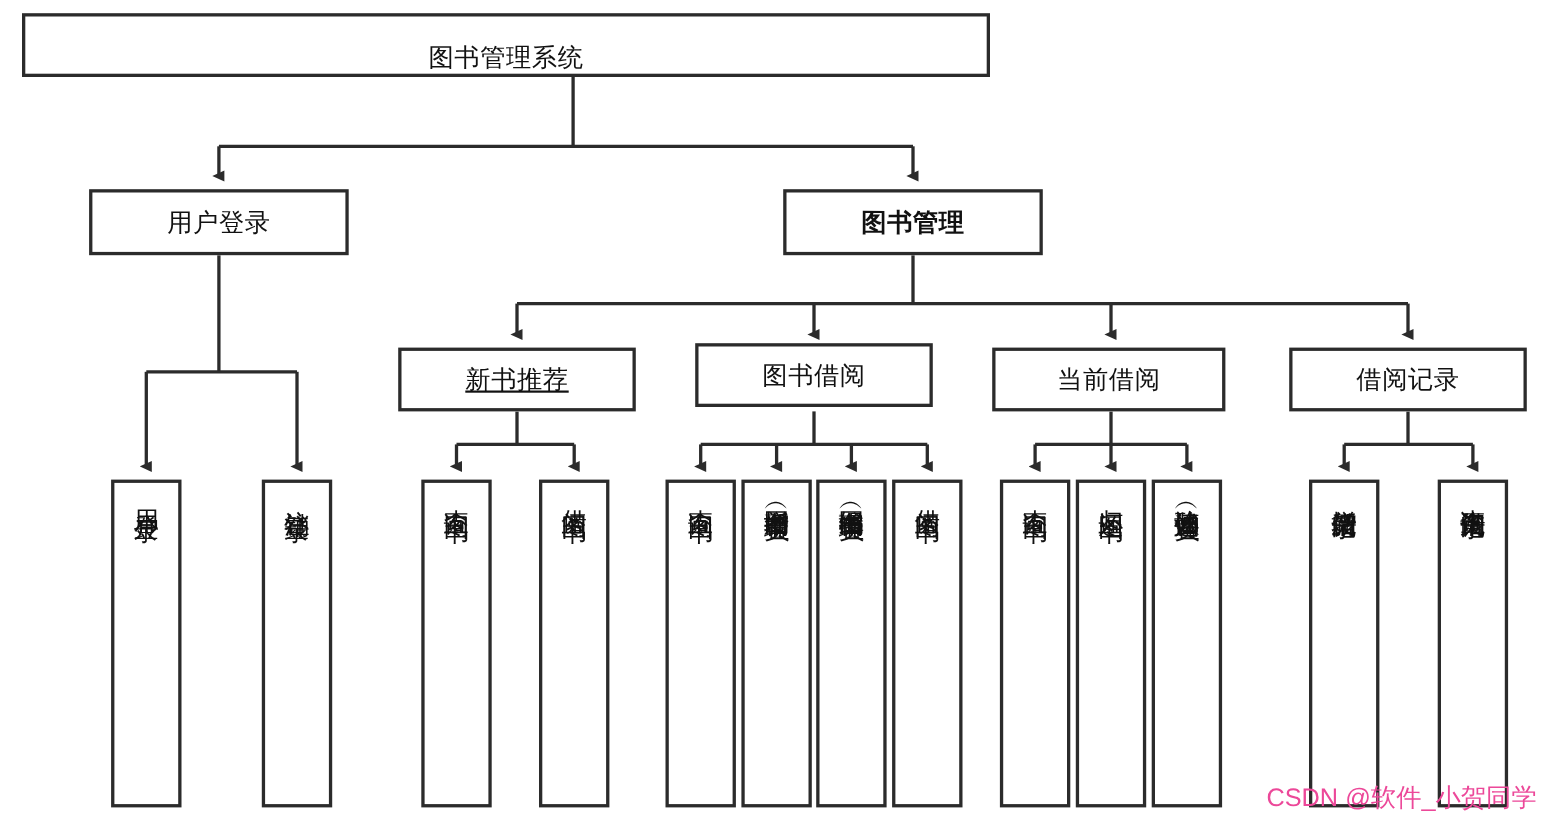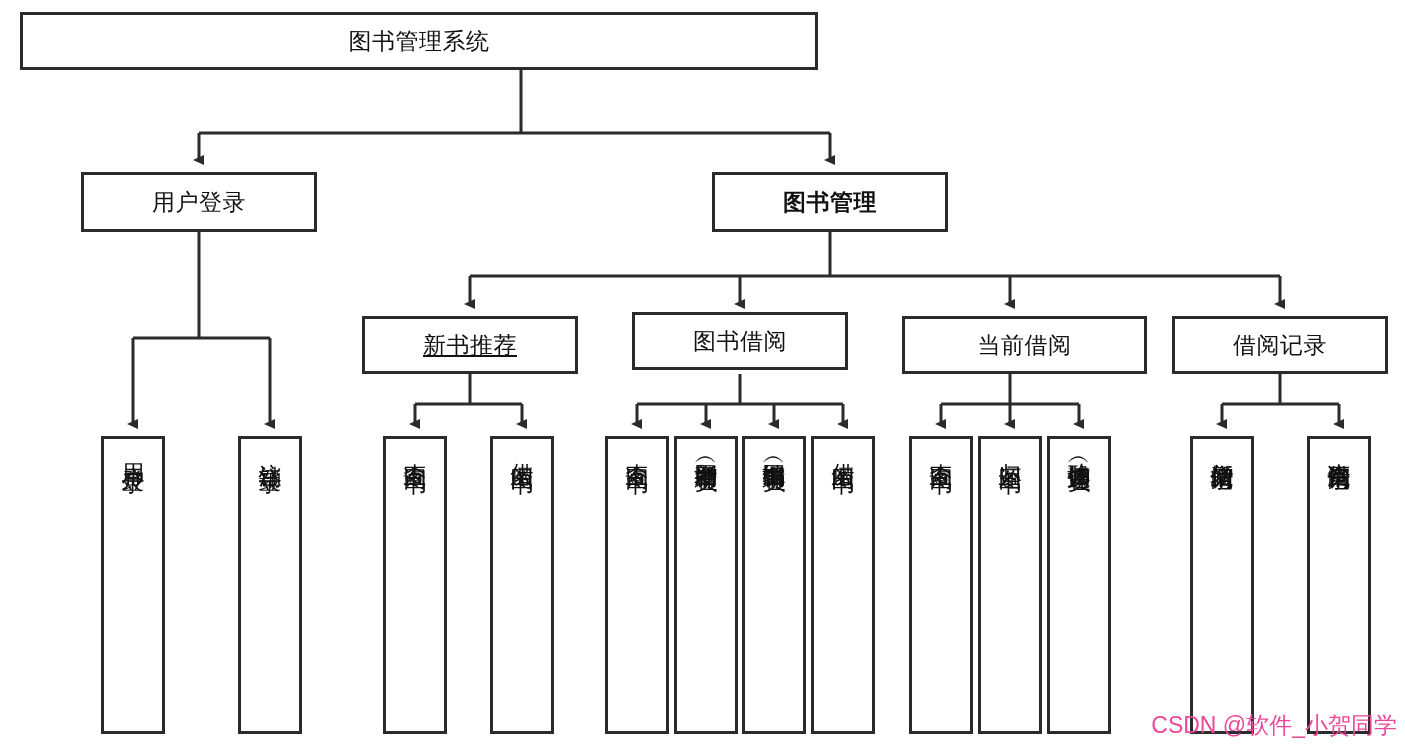--- a/index.html
+++ b/index.html
@@ -117,38 +117,38 @@
       <path d="M1010,404 L1010,424" marker-end="url(#arrow)"></path>
       <path d="M1079,404 L1079,424" marker-end="url(#arrow)"></path>
 
       <path d="M1280,374 L1280,404"></path>
       <path d="M1222,404 L1339,404"></path>
       <path d="M1222,404 L1222,424" marker-end="url(#arrow)"></path>
       <path d="M1339,404 L1339,424" marker-end="url(#arrow)"></path>
     </g>
   </svg>
 
-  <div class="node" style="left:20px; top:12px; width:798px; height:58px;">
+  <div class="node" style="left:20px; top:12px; width:880px; height:58px;align-items:flex-end;">
     <span class="node-label">图书管理系统</span>
   </div>
 
   <div class="node" style="left:81px; top:172px; width:236px; height:60px;">
     <span class="node-label">用户登录</span>
   </div>
   <div class="node" style="left:712px; top:172px; width:236px; height:60px;font-weight:bold;">
     <span class="node-label">图书管理</span>
   </div>
 
   <div class="node" style="left:362px; top:316px; width:216px; height:58px;text-decoration:underline;">
     <span class="node-label">新书推荐</span>
   </div>
   <div class="node" style="left:632px; top:312px; width:216px; height:58px;">
     <span class="node-label">图书借阅</span>
   </div>
-  <div class="node" style="left:902px; top:316px; width:245px; height:58px;">
+  <div class="node" style="left:902px; top:316px; width:212px; height:58px;">
     <span class="node-label">当前借阅</span>
   </div>
   <div class="node" style="left:1172px; top:316px; width:216px; height:58px;text-align:right;">
     <span class="node-label">借阅记录</span>
   </div>
 
   <div class="node leaf" style="left:101px; top:436px; width:64px; height:298px;">
     <span class="node-label">用户登录</span>
   </div>
   <div class="node leaf" style="left:238px; top:436px; width:64px; height:298px;">

